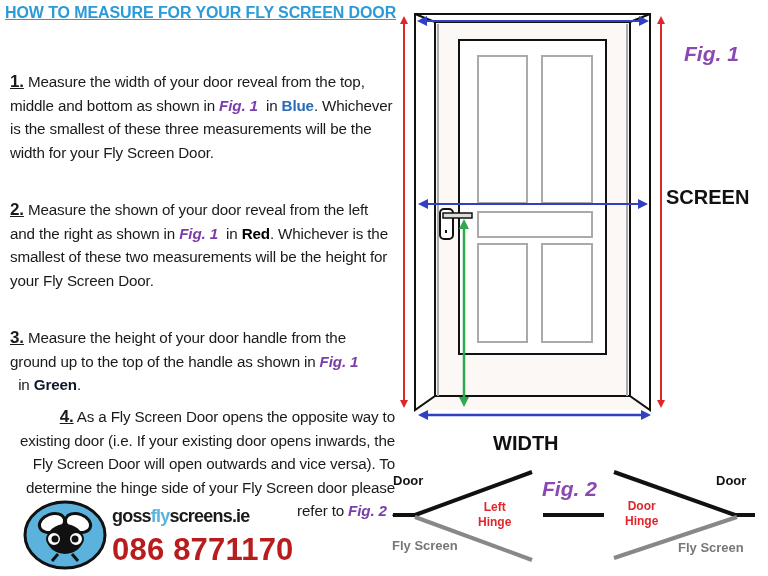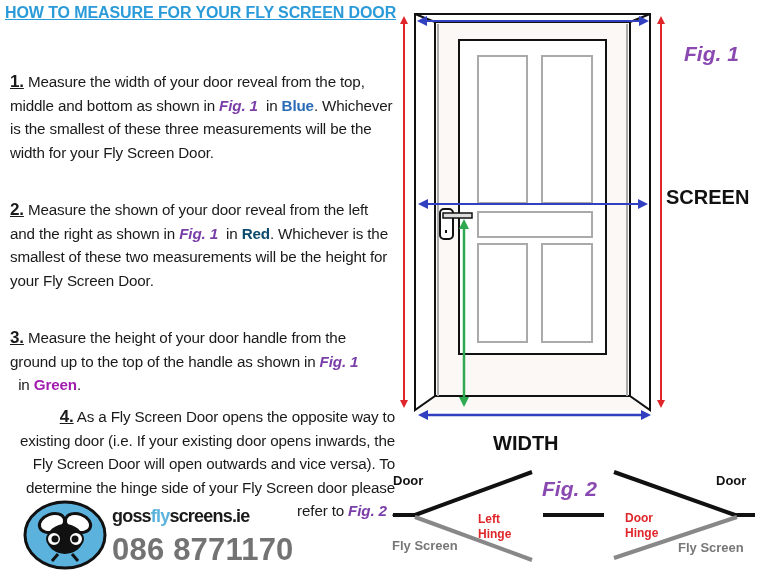--- a/index.html
+++ b/index.html
@@ -2,41 +2,41 @@
 <html><head>
 <meta charset="utf-8">
 <style>
   html, body { margin:0; padding:0; background:#ffffff; }
   body { width:768px; height:576px; position:relative; overflow:hidden; font-family:"Liberation Sans", "DejaVu Sans", sans-serif; color:#1a1a1a; }
   .title { position:absolute; left:5px; top:4px; font-size:16px; font-weight:bold; color:#2a9bd8; text-decoration:underline; letter-spacing:-0.1px; white-space:nowrap; }
   .step { position:absolute; left:10px; width:385px; font-size:15.2px; line-height:23.5px; letter-spacing:-0.15px;margin-top:32px; }
   .step .num { font-weight:bold; font-size:17px; text-decoration:underline; }
   .fig { color:#7a3ea8; font-weight:bold; font-style:italic; }
   .blue { color:#2a6bb5; font-weight:bold; }
-  .red { color:#0c4a6e; font-weight:bold; }
-  .green { color:#a21caf; font-weight:bold; }
+  .red { color:#000000; font-weight:bold; }
+  .green { color:#0f172a; font-weight:bold; }
   #step1 { top:38px; }
   #step2 { top:166px; }
   #step3 { top:294px; }
   #step4 { top:373px;text-align:right; }
   .logo { position:absolute; left:22px; top:499px; width:370px; height:72px; }
   .logo-text { position:absolute; left:112px; top:506px; font-size:18px; font-weight:bold; color:#1a1a1a; letter-spacing:-0.8px; white-space:nowrap; }
   .logo-text .fly { color:#5bb3dd; }
-  .logo-phone { position:absolute; left:112px; top:532px; font-size:31px; font-weight:bold; color:#737373; letter-spacing:0.2px; white-space:nowrap; }
+  .logo-phone { position:absolute; left:112px; top:532px; font-size:31px; font-weight:bold; color:#b91c1c; letter-spacing:0.2px; white-space:nowrap; }
   svg.fig1 { position:absolute; left:385px; top:0; }
   .lbl { position:absolute; font-weight:bold; white-space:nowrap; }
   .height-lbl { left:666px; top:186px; font-size:20px; color:#111; }
   .width-lbl { left:493px; top:432px; font-size:20px; color:#111; }
   .fig1-lbl { left:684px; top:42px; font-size:21px; color:#8a49b0; font-style:italic; }
   .fig2-lbl { left:542px; top:477px; font-size:21px; color:#8a49b0; font-style:italic; }
   .door-l { left:393px; top:473px; font-size:13px; color:#111; }
   .door-r { left:716px; top:473px; font-size:13px; color:#111; }
   .fs-l { left:392px; top:538px; font-size:13px; color:#777; }
   .fs-r { left:678px; top:540px; font-size:13px; color:#777; }
-  .hinge { font-size:12px; color:#e0262b; text-align:left; line-height:15px;margin-top:12px; }
+  .hinge { font-size:12px; color:#e0262b; text-align:center; line-height:15px; }
   .hinge-l { left:478px; top:500px; }
   .hinge-r { left:625px; top:499px; }
 </style>
 </head>
 <body>
 
 <div class="title">HOW TO MEASURE FOR YOUR FLY SCREEN DOOR</div>
 
 <div class="step" id="step1">
   <span class="num">1.</span><span> Measure the width of your door reveal from the top, middle and bottom as shown in </span><span class="fig">Fig. 1</span><span style="white-space:pre">  in </span><span class="blue">Blue</span><span>. Whichever is the smallest of these three measurements will be the width for your Fly Screen Door.</span>

